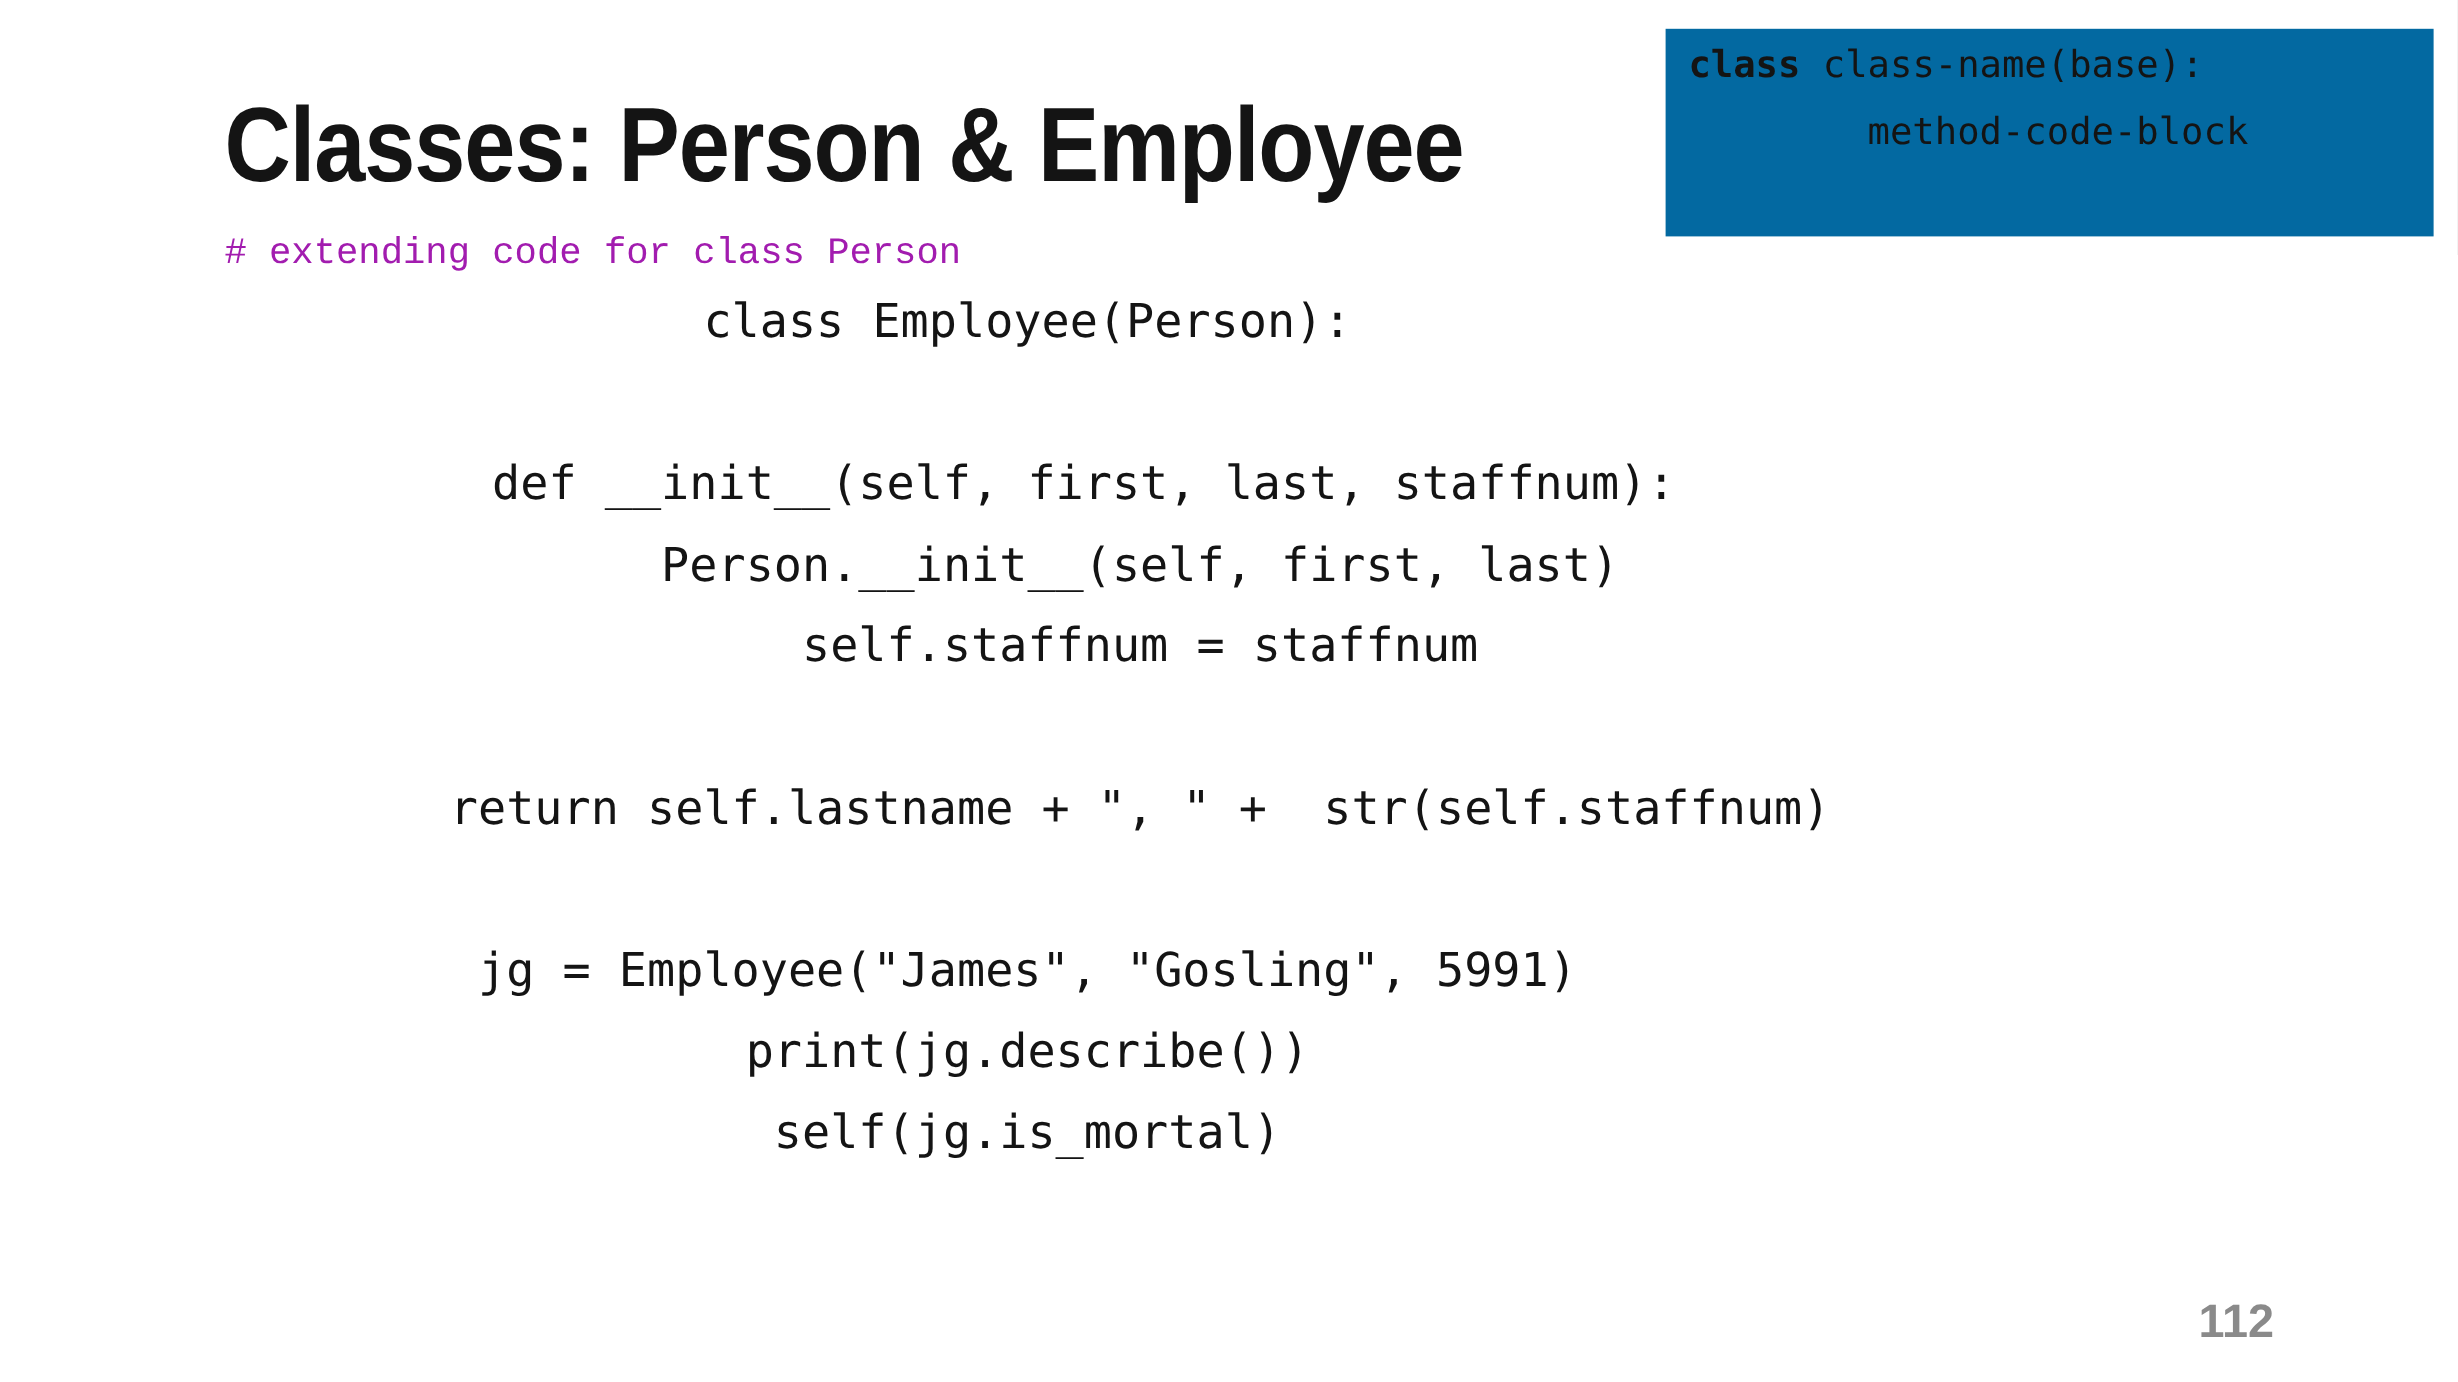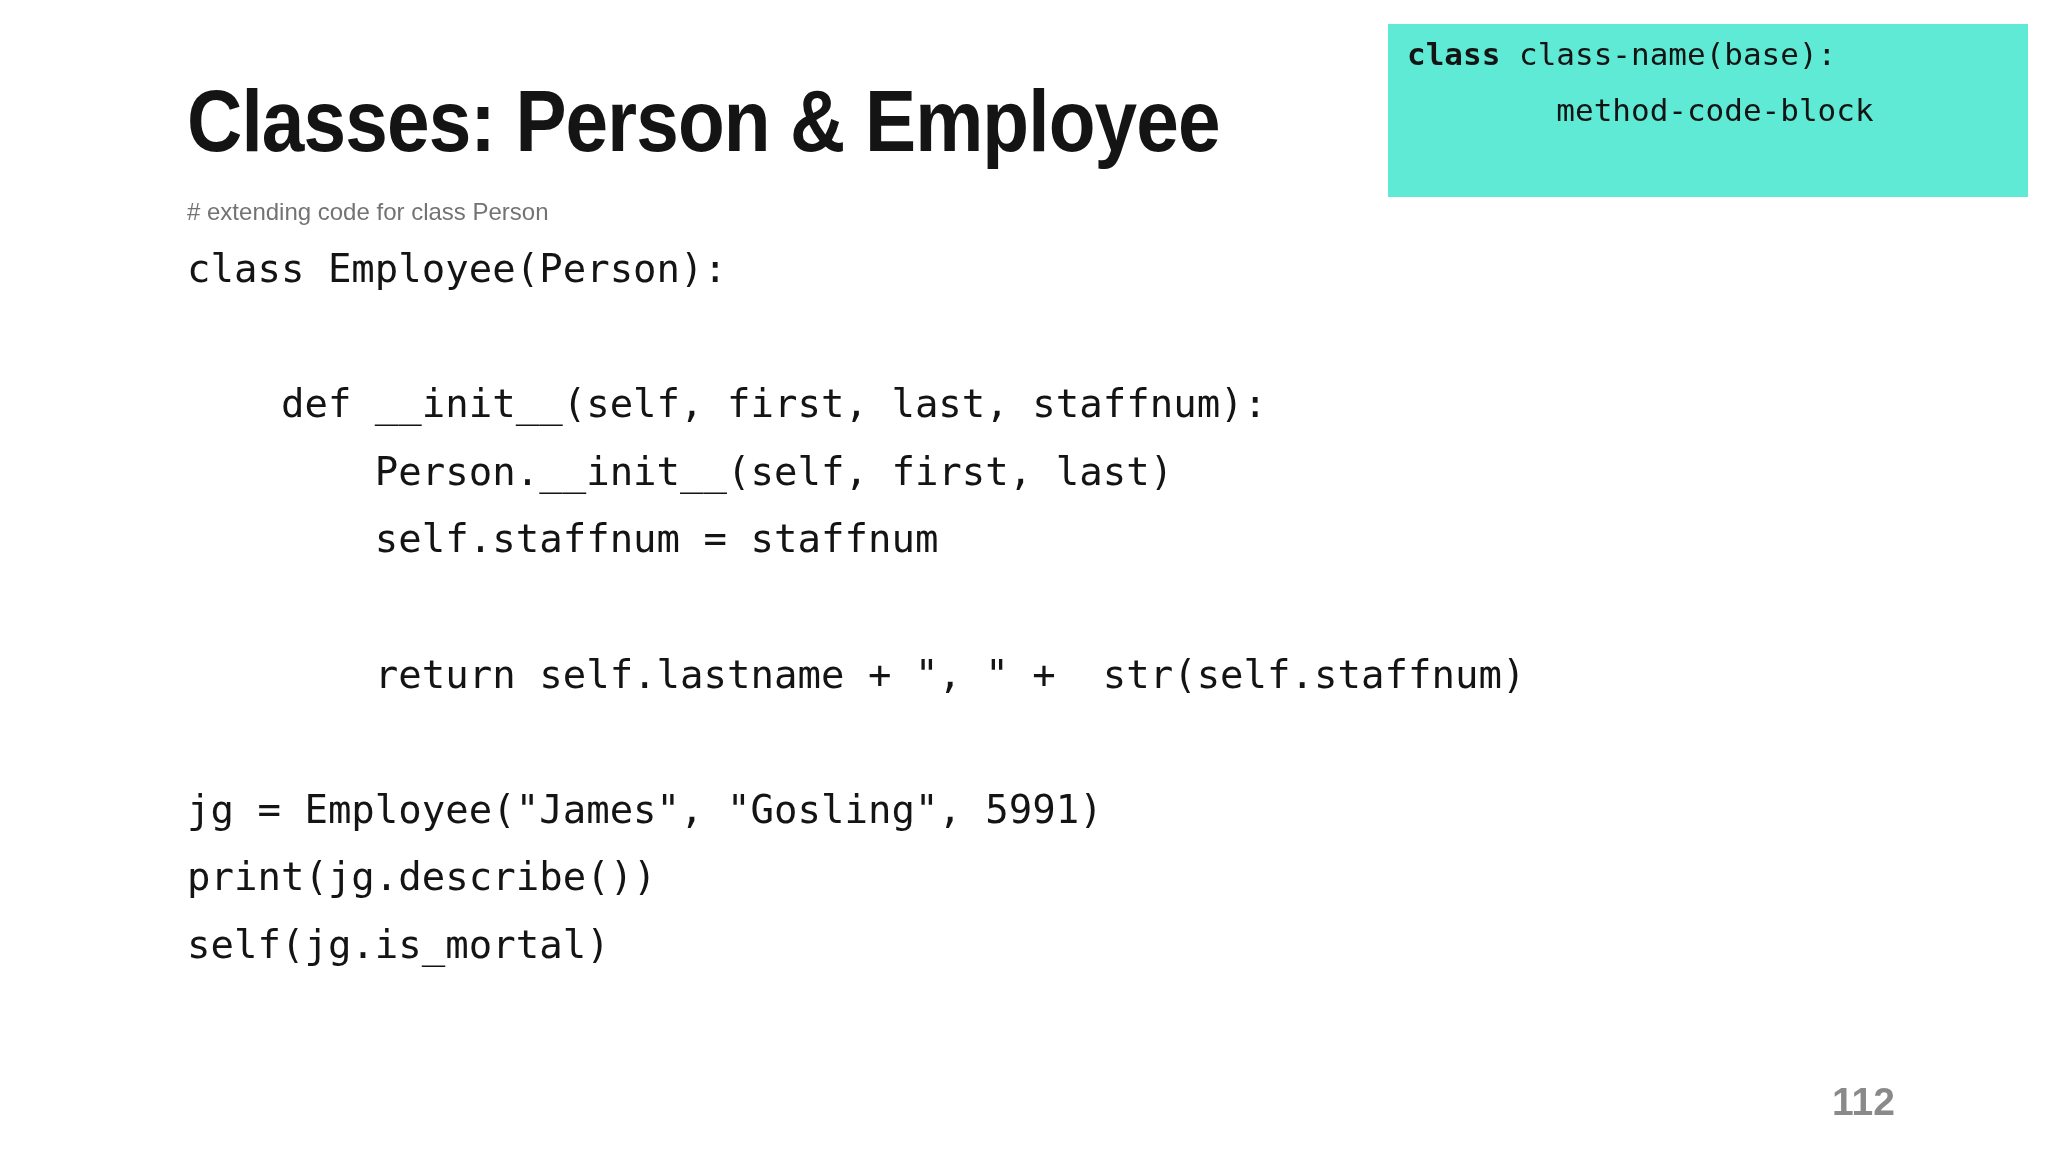--- a/index.html
+++ b/index.html
@@ -26,47 +26,48 @@
     color: #141414;
     white-space: nowrap;
     transform: scaleX(0.87);
     transform-origin: left top;
     letter-spacing: -1px;
   }
   .comment {
     position: absolute;
     left: 187px;
     top: 192px;
-    font-family: Liberation Sans, sans-serif;
-    font-size: 24px;
+    font-family: Liberation Mono, monospace;
+    font-size: 31px;
     line-height: 40px;
-    color: #737373;
+    color: #a21caf;
     white-space: pre;
   }
   .code-block {
     position: absolute;
     left: 187px;
     top: 235px;
     color: #141414;
   }
   .code-line {
     height: 67.6px;
     line-height: 67.6px;
     font-family: "DejaVu Sans Mono", "Liberation Mono", monospace;
     font-size: 39px;
     white-space: pre;
+    text-align: center;
   }
   .callout {
     position: absolute;
     left: 1388px;
     top: 24px;
     width: 640px;
     height: 173px;
     box-sizing: border-box;
-    background: #5eead4; 
+    background: #0369a1; 
     padding: 2px 0 0 19px;
     color: #141414;
   }
   .callout-line {
     height: 56px;
     line-height: 56px;
     font-family: "DejaVu Sans Mono", "Liberation Mono", monospace;
     font-size: 31px;
     white-space: pre;
   }

